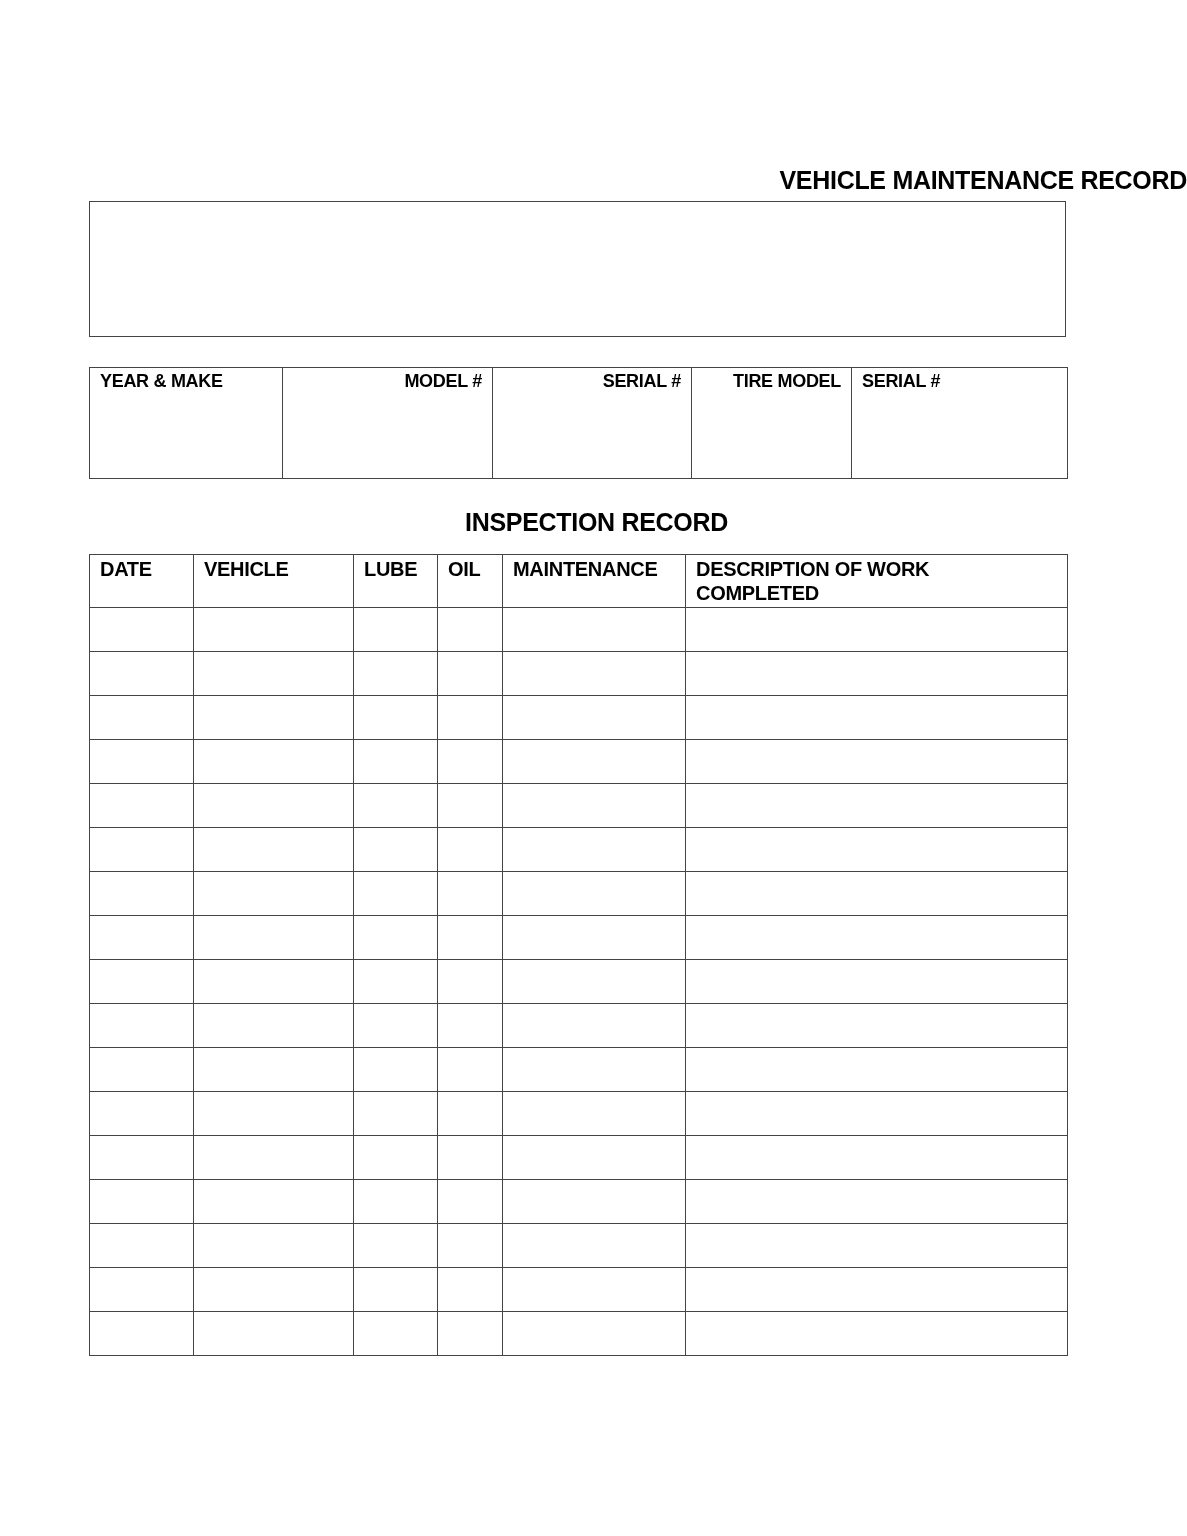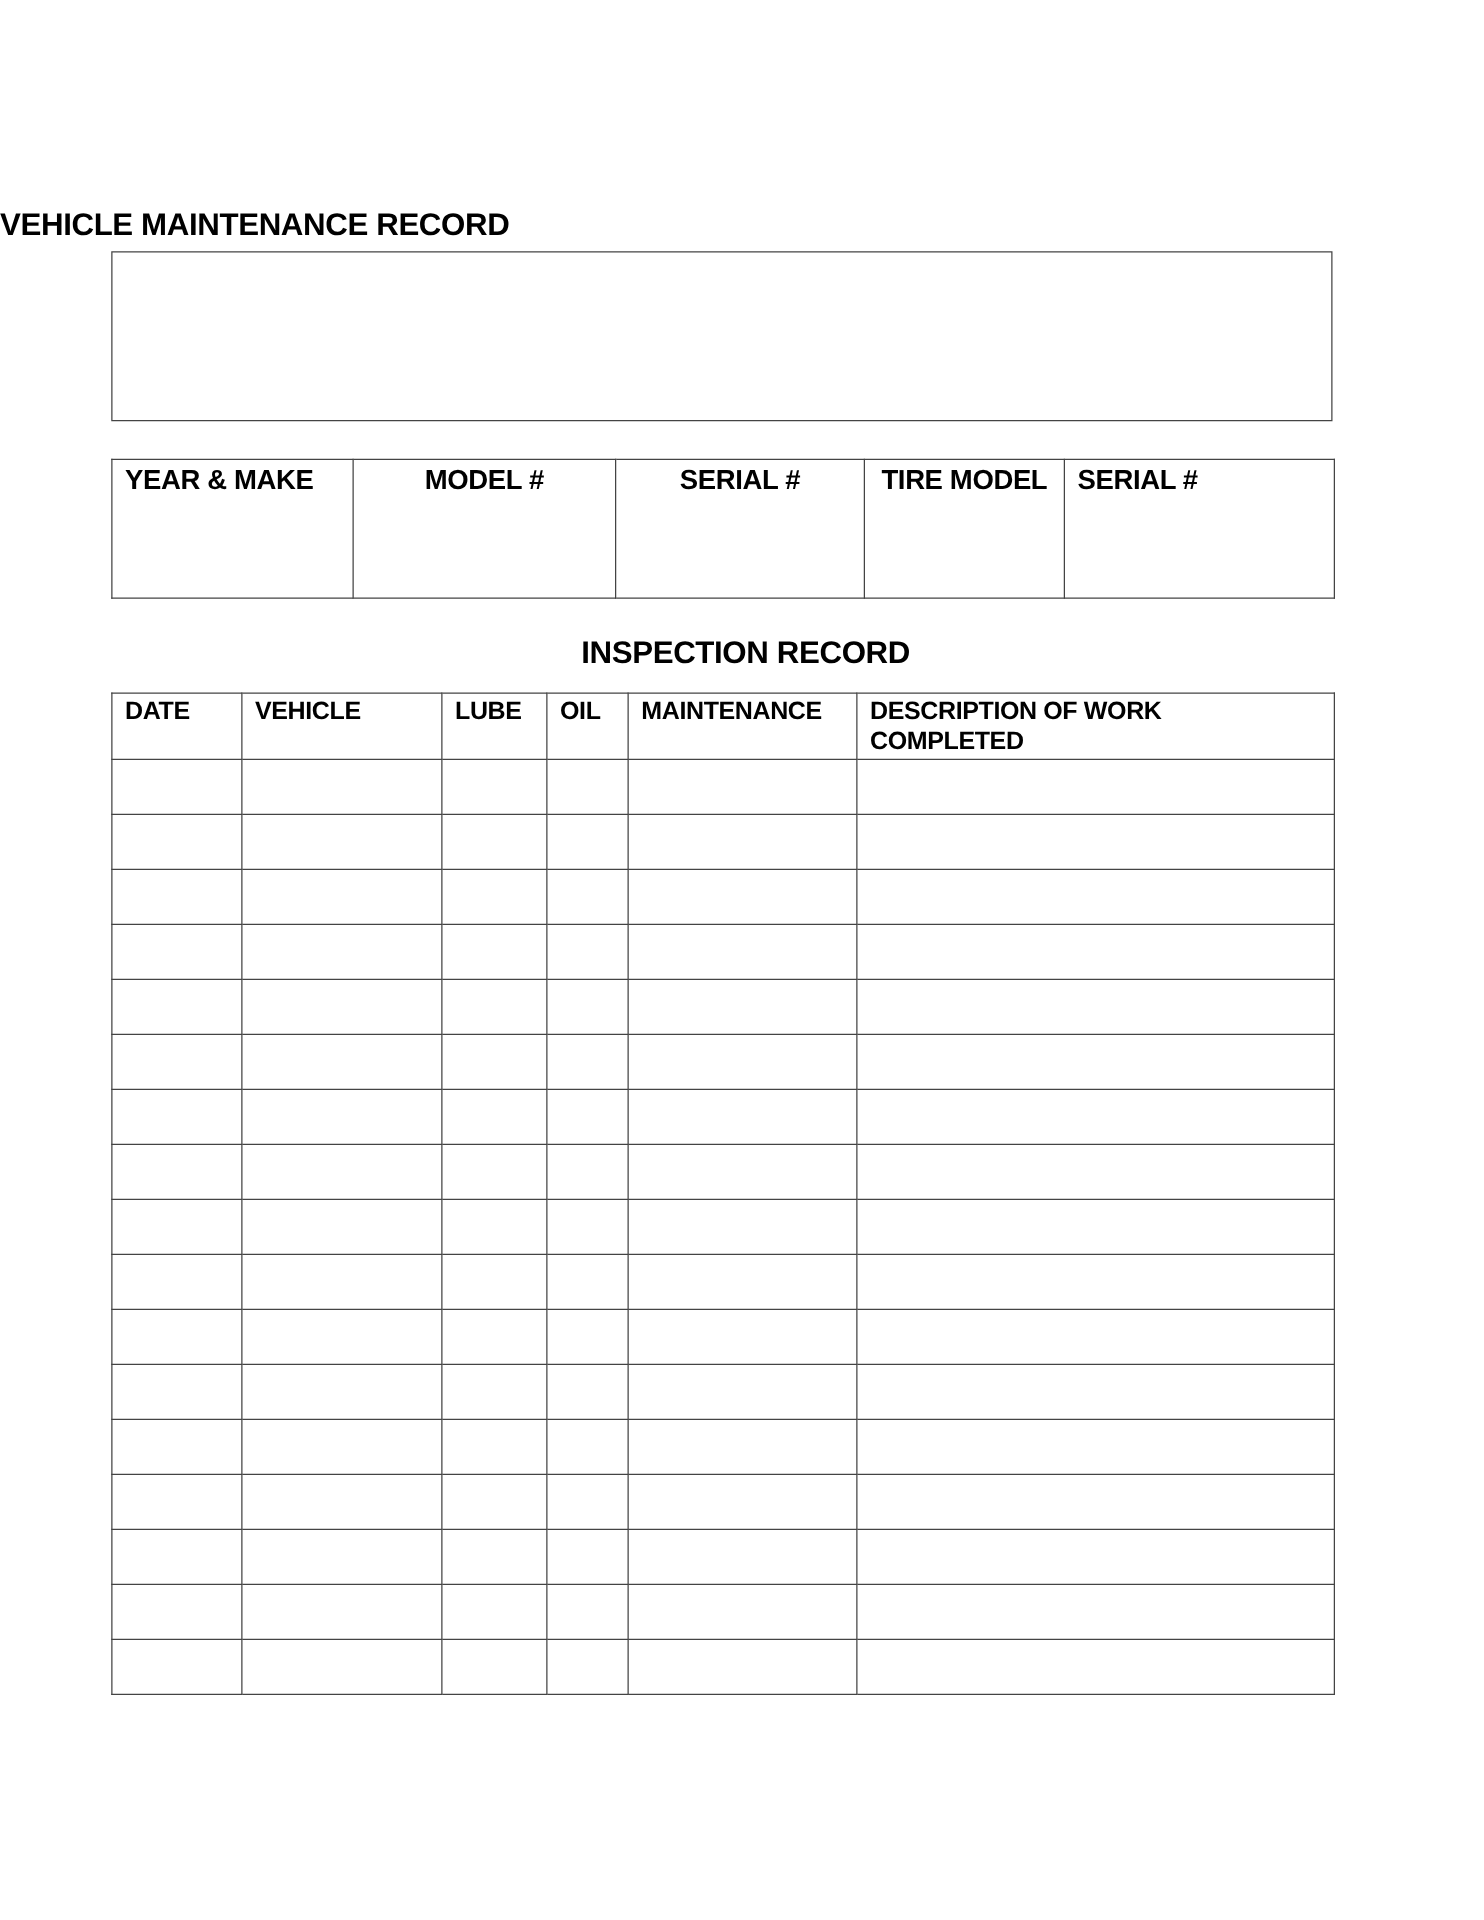--- a/index.html
+++ b/index.html
@@ -1,23 +1,23 @@
 <!DOCTYPE html>
 <html><head>
   <meta charset="utf-8">
   <style>
     html, body { margin:0; padding:0; background:#ffffff; }
     body { width:1187px; height:1536px; position:relative; font-family:"Liberation Sans", sans-serif; color:#000; }
-    .title { position:absolute; left:0; width:1187px; top:166px; text-align:left; font-size:25px; font-weight:bold; letter-spacing:-0.3px; }
+    .title { position:absolute; left:0; width:1187px; top:166px; text-align:right; font-size:25px; font-weight:bold; letter-spacing:-0.3px; }
     .notes-box { position:absolute; left:89px; top:201px; width:977px; height:136px; border:1.5px solid #444; box-sizing:border-box; }
     table { border-collapse:collapse; position:absolute; table-layout:fixed; }
     td, th { border:1.5px solid #444; padding:0; vertical-align:top; text-align:left; font-weight:bold; }
     .vehicle-table { left:89px; top:367px; width:978px; height:110px; }
-    .vehicle-table th { font-size:22px; padding:3px 10px 0 10px; height:107px; letter-spacing:-0.3px; white-space:nowrap; }
-    .vehicle-table th.c { text-align:center; }
+    .vehicle-table th { font-size:18px; padding:3px 10px 0 10px; height:107px; letter-spacing:-0.3px; white-space:nowrap; }
+    .vehicle-table th.c { text-align:right; }
     .subtitle { position:absolute; left:0; width:1193px; top:508px; text-align:center; font-size:25px; font-weight:bold; letter-spacing:-0.3px; }
     .insp-table { left:89px; top:542px; width:978px;margin-top:12px; }
     .insp-table th { font-size:20px; padding:2px 10px 0 10px; height:50px; letter-spacing:-0.3px; line-height:24px; font-weight:bold; }
     .insp-table td { height:43px; }
   </style>
 </head>
 <body>
 
 <div class="title">VEHICLE MAINTENANCE RECORD</div>
 

